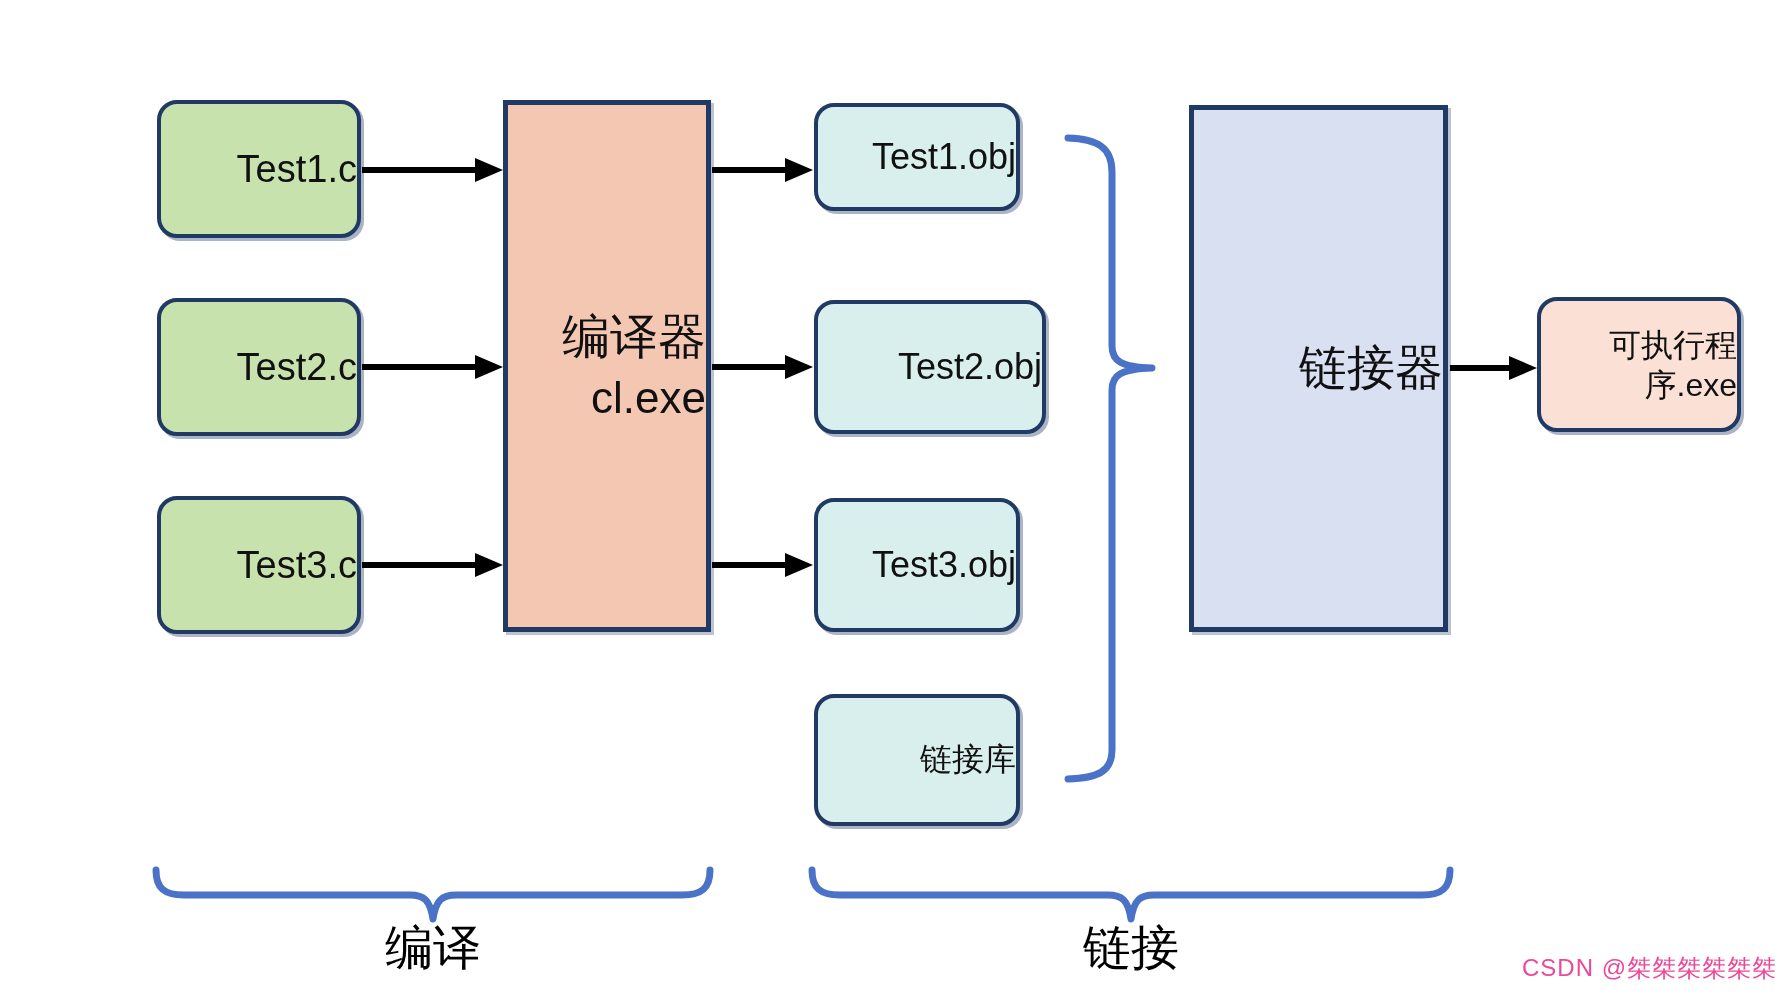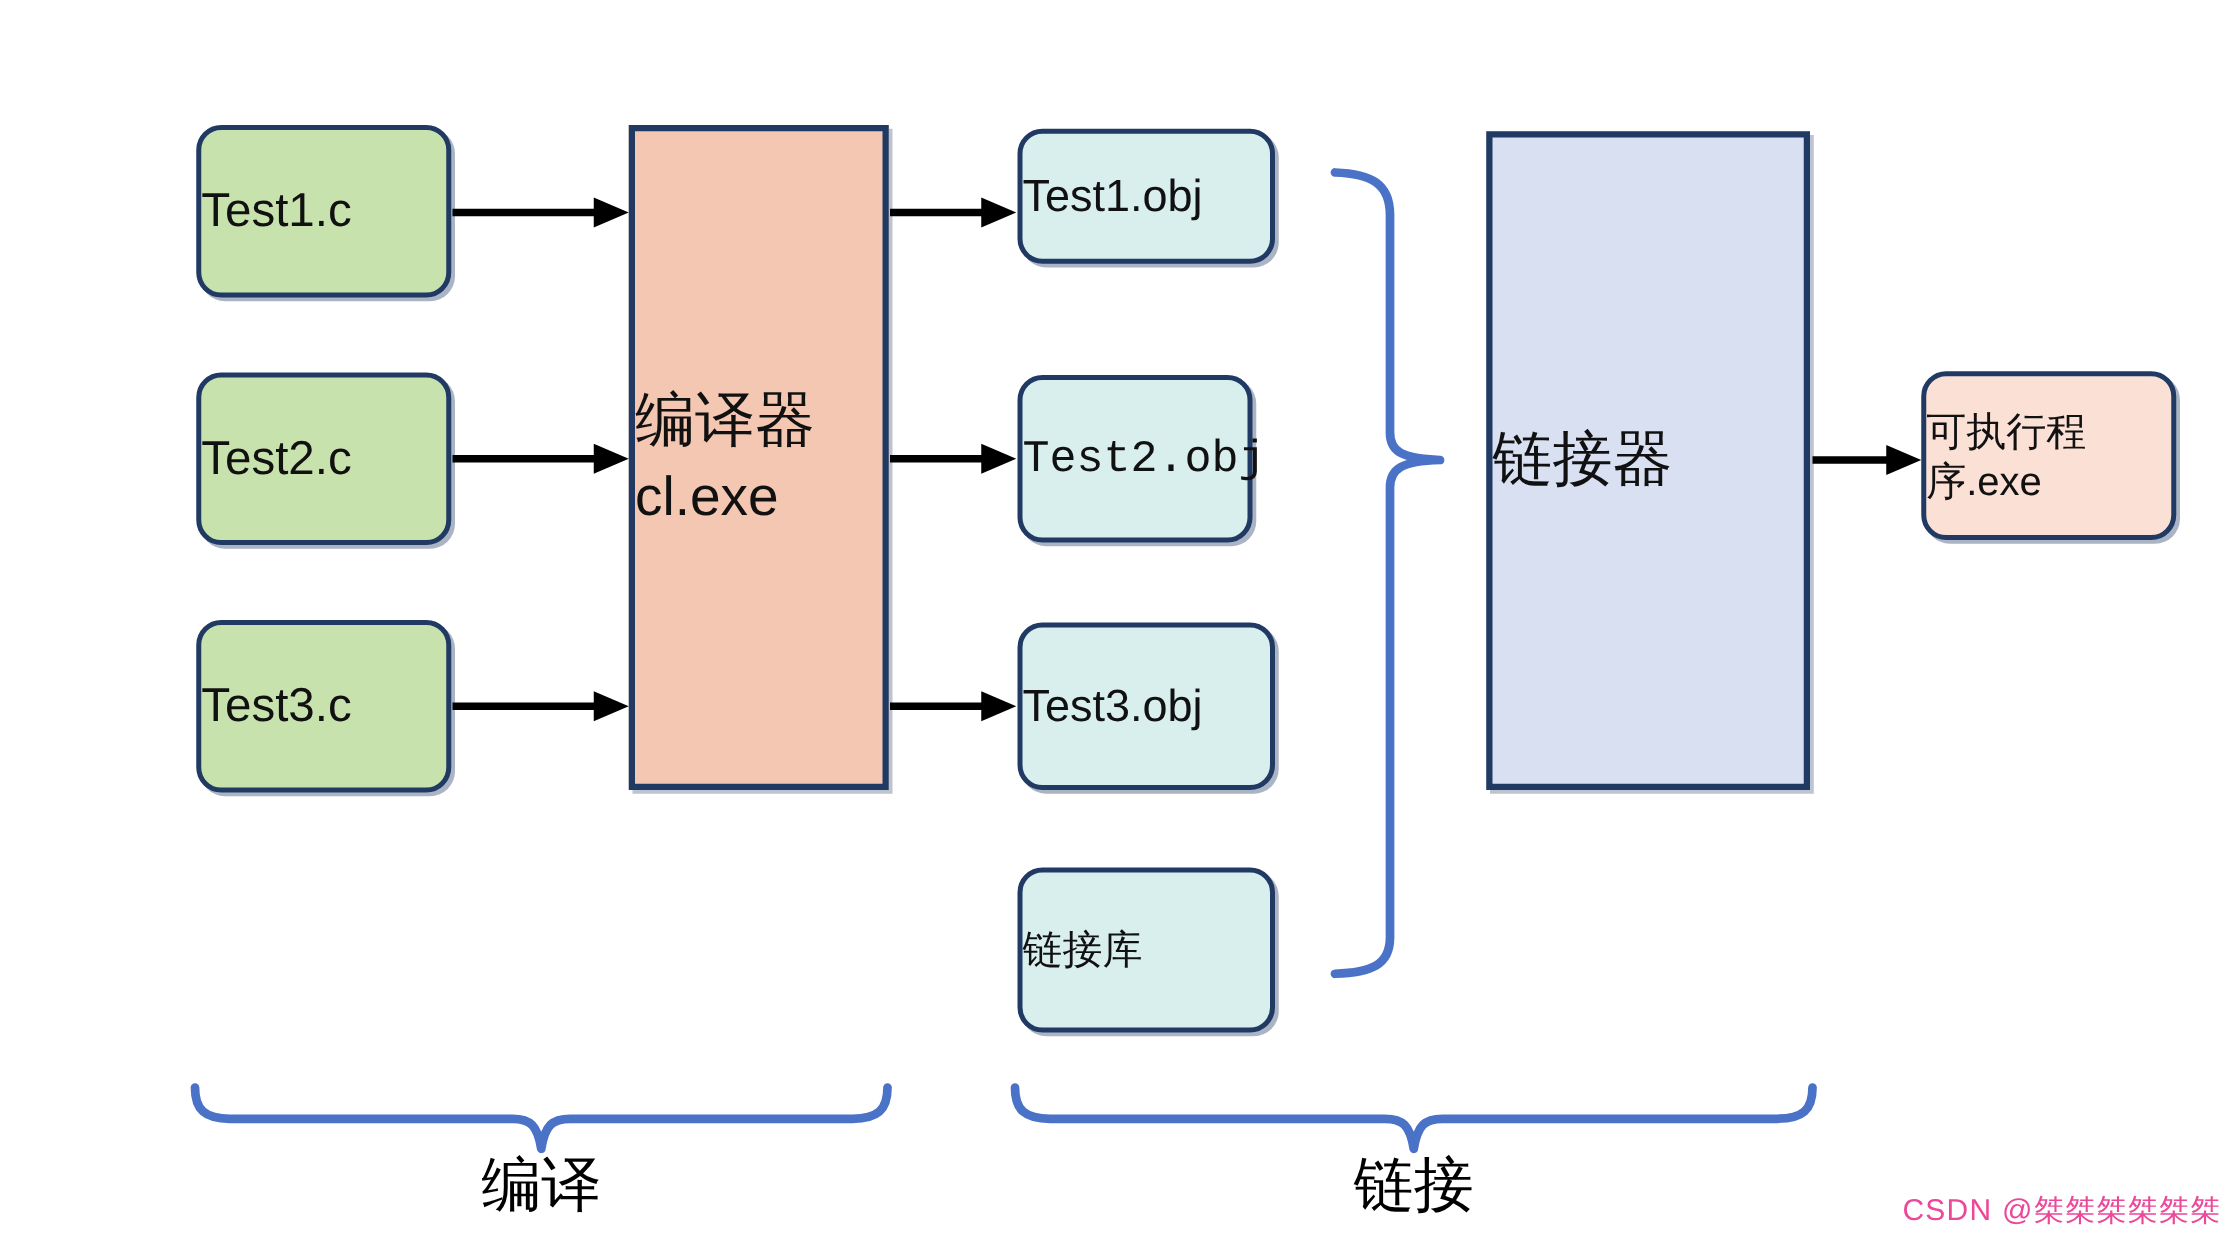--- a/index.html
+++ b/index.html
@@ -1,20 +1,20 @@
 <!DOCTYPE html>
 <html><head>
 <meta charset="utf-8">
 <style>
   html,body{margin:0;padding:0;background:#ffffff;}
   body{font-family:"Liberation Sans","DejaVu Sans",sans-serif;}
   #canvas{position:relative;width:1792px;height:998px;background:#ffffff;overflow:hidden;}
 
   .box{position:absolute;box-sizing:border-box;display:flex;flex-direction:column;
-       align-items:flex-start;justify-content:center;text-align:center;color:#111;}
+       align-items:flex-end;justify-content:center;text-align:center;color:#111;}
   .rounded{border:4px solid #203a64;border-radius:20px;box-shadow:3px 3px 0 rgba(32,58,100,.38);}
   .square{border:5px solid #203a64;box-shadow:3px 3px 0 rgba(32,58,100,.30);}
 
   .green{background:#c8e2ae;}
   .cyan{background:#d9efee;}
   .salmon{background:#f4c7b2;}
   .lavender{background:#d8e0f2;}
   .peach{background:#fae0d5;}
 
   .file-label{font-size:38px;}
@@ -47,21 +47,21 @@
   </div>
 
   <div class="box square salmon" style="left:503px;top:100px;width:208px;height:532px;">
     <span class="big-line-zh">编译器</span>
     <span class="big-line-en">cl.exe</span>
   </div>
 
   <div class="box rounded cyan" style="left:814px;top:103px;width:206px;height:108px;">
     <span class="obj-label">Test1.obj</span>
   </div>
-  <div class="box rounded cyan" style="left:814px;top:300px;width:188px;height:134px;font-family:Liberation Mono, monospace;">
+  <div class="box rounded cyan" style="left:814px;top:300px;width:232px;height:134px;">
     <span class="obj-label">Test2.obj</span>
   </div>
   <div class="box rounded cyan" style="left:814px;top:498px;width:206px;height:134px;">
     <span class="obj-label">Test3.obj</span>
   </div>
 
   <div class="box rounded cyan" style="left:814px;top:694px;width:206px;height:132px;">
     <span class="lib-label">链接库</span>
   </div>
 

